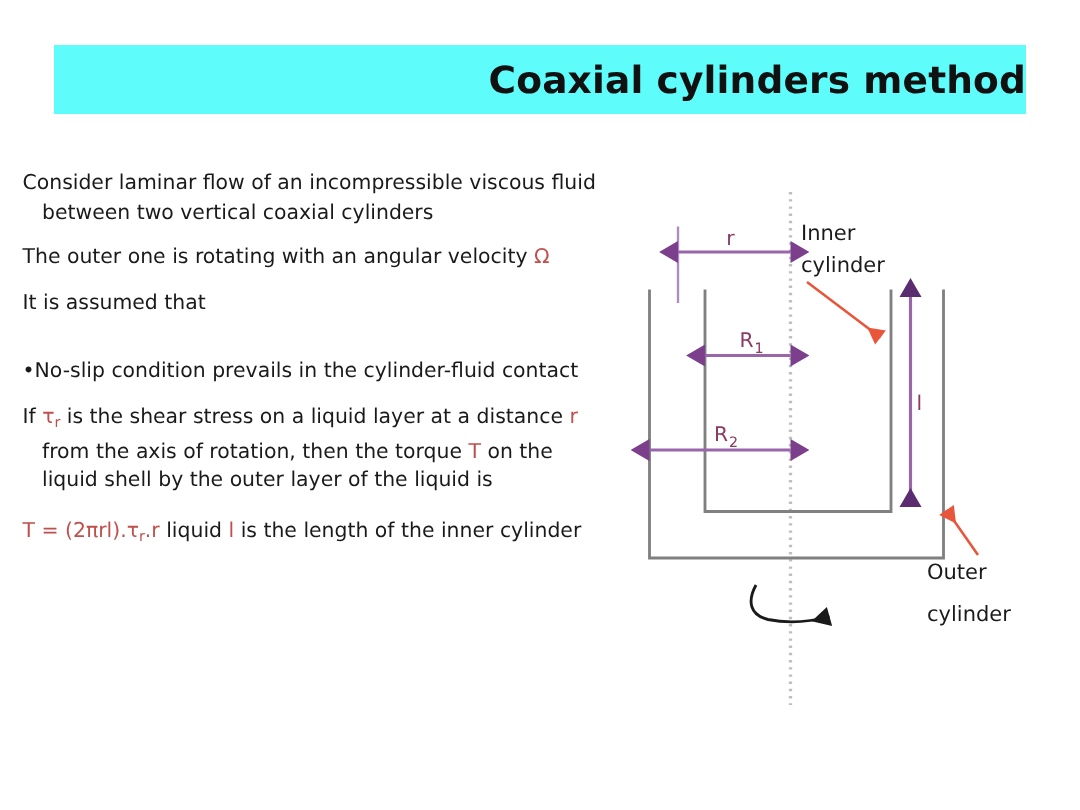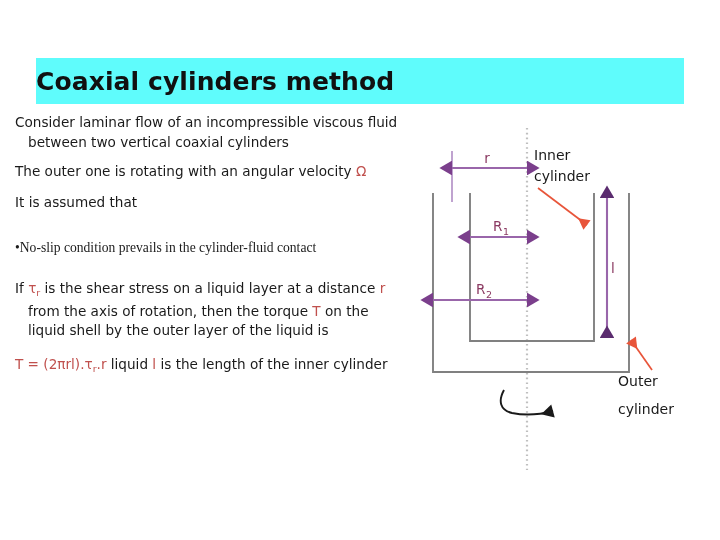--- a/index.html
+++ b/index.html
@@ -18,22 +18,21 @@
   
   #title-banner {
     position: absolute;
     left: 36px;
     top: 30px;
     width: 648px;
     height: 46px;
     background: #5FFCFC;
     display: flex;
     align-items: center;
-    justify-content: flex-start;
-    margin-top: 28px;
+    justify-content: flex-end;
   }
   #title-text {
     font-family: "DejaVu Sans", sans-serif;
     font-size: 25px;
     font-weight: bold;
     color: #111111;
     letter-spacing: 0.1px;
     white-space: nowrap;
   }
 
@@ -107,21 +106,21 @@
 
   <div class="para" style="margin-bottom:11px;">
     <span class="hang">The outer one is rotating with an angular velocity </span><span class="accent">Ω</span>
   </div>
 
   <div class="para" style="margin-bottom:26px;">
     <span class="hang">It is assumed that</span>
   </div>
 
 
-  <div class="para bullet-para" style="margin-bottom:21px;font-family:Liberation Serif, serif;">
+  <div class="para bullet-para" style="margin-bottom:11px;">
     <span class="hang">•</span><span>No-slip condition prevails in the cylinder-fluid</span>
     <span>contact</span>
   </div>
 
   <div class="para" style="margin-bottom:14px;">
     <span class="hang">If </span><span class="accent">τ</span><span class="accent sub">r</span><span> is the shear stress on a liquid layer at a distance </span><span class="accent">r</span>
     <span>from the axis of rotation, then the torque </span><span class="accent">T</span><span> on the</span>
     <span>liquid shell by the outer layer of the liquid is</span>
   </div>
 

